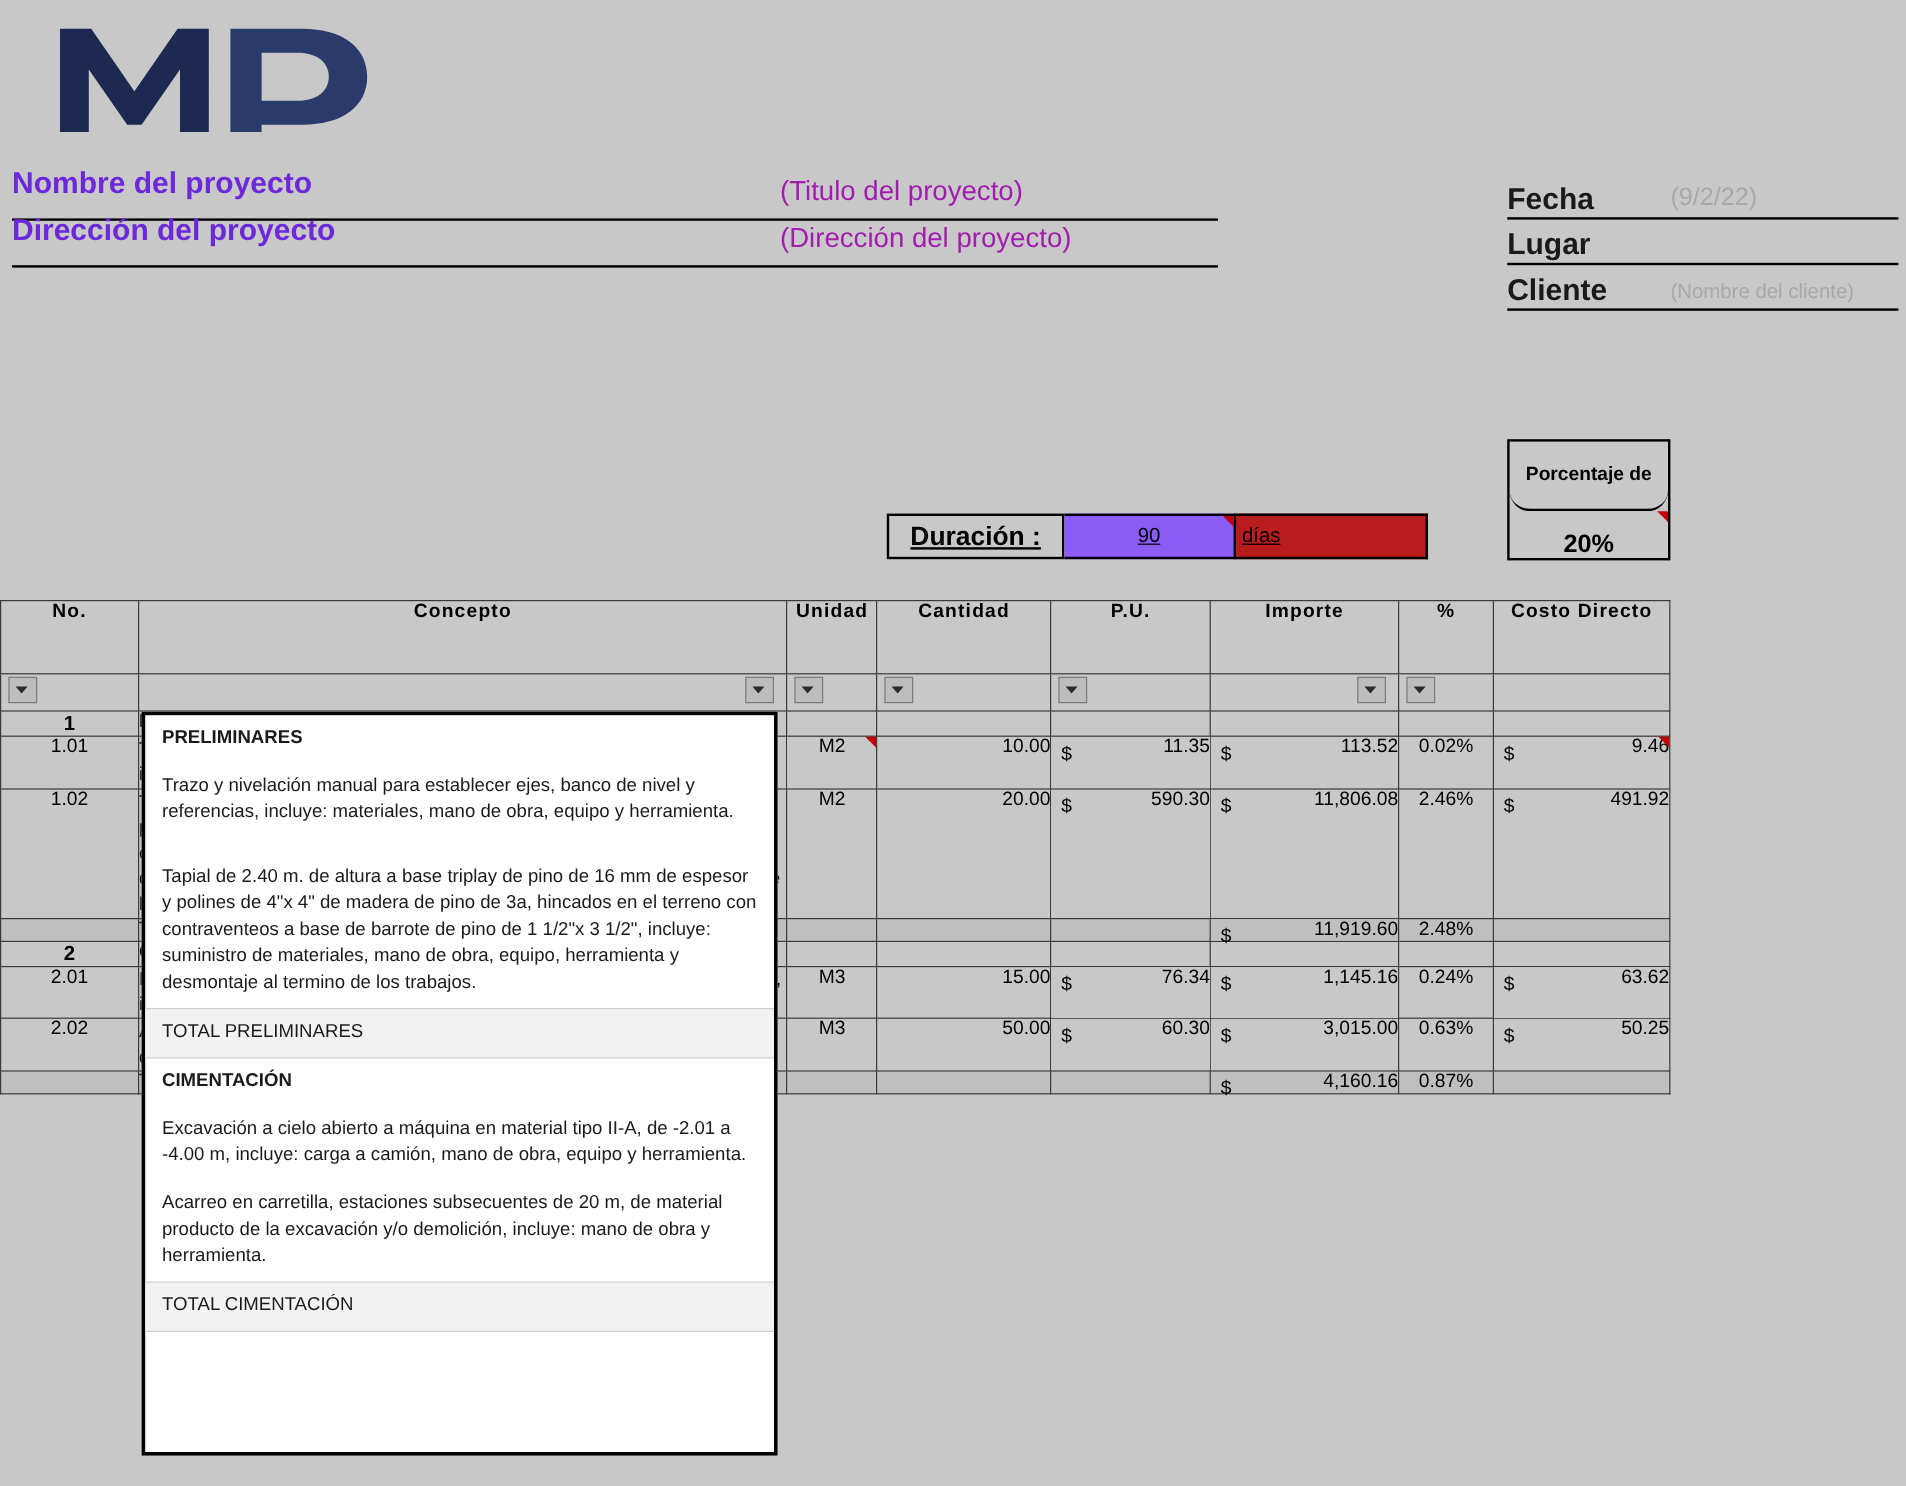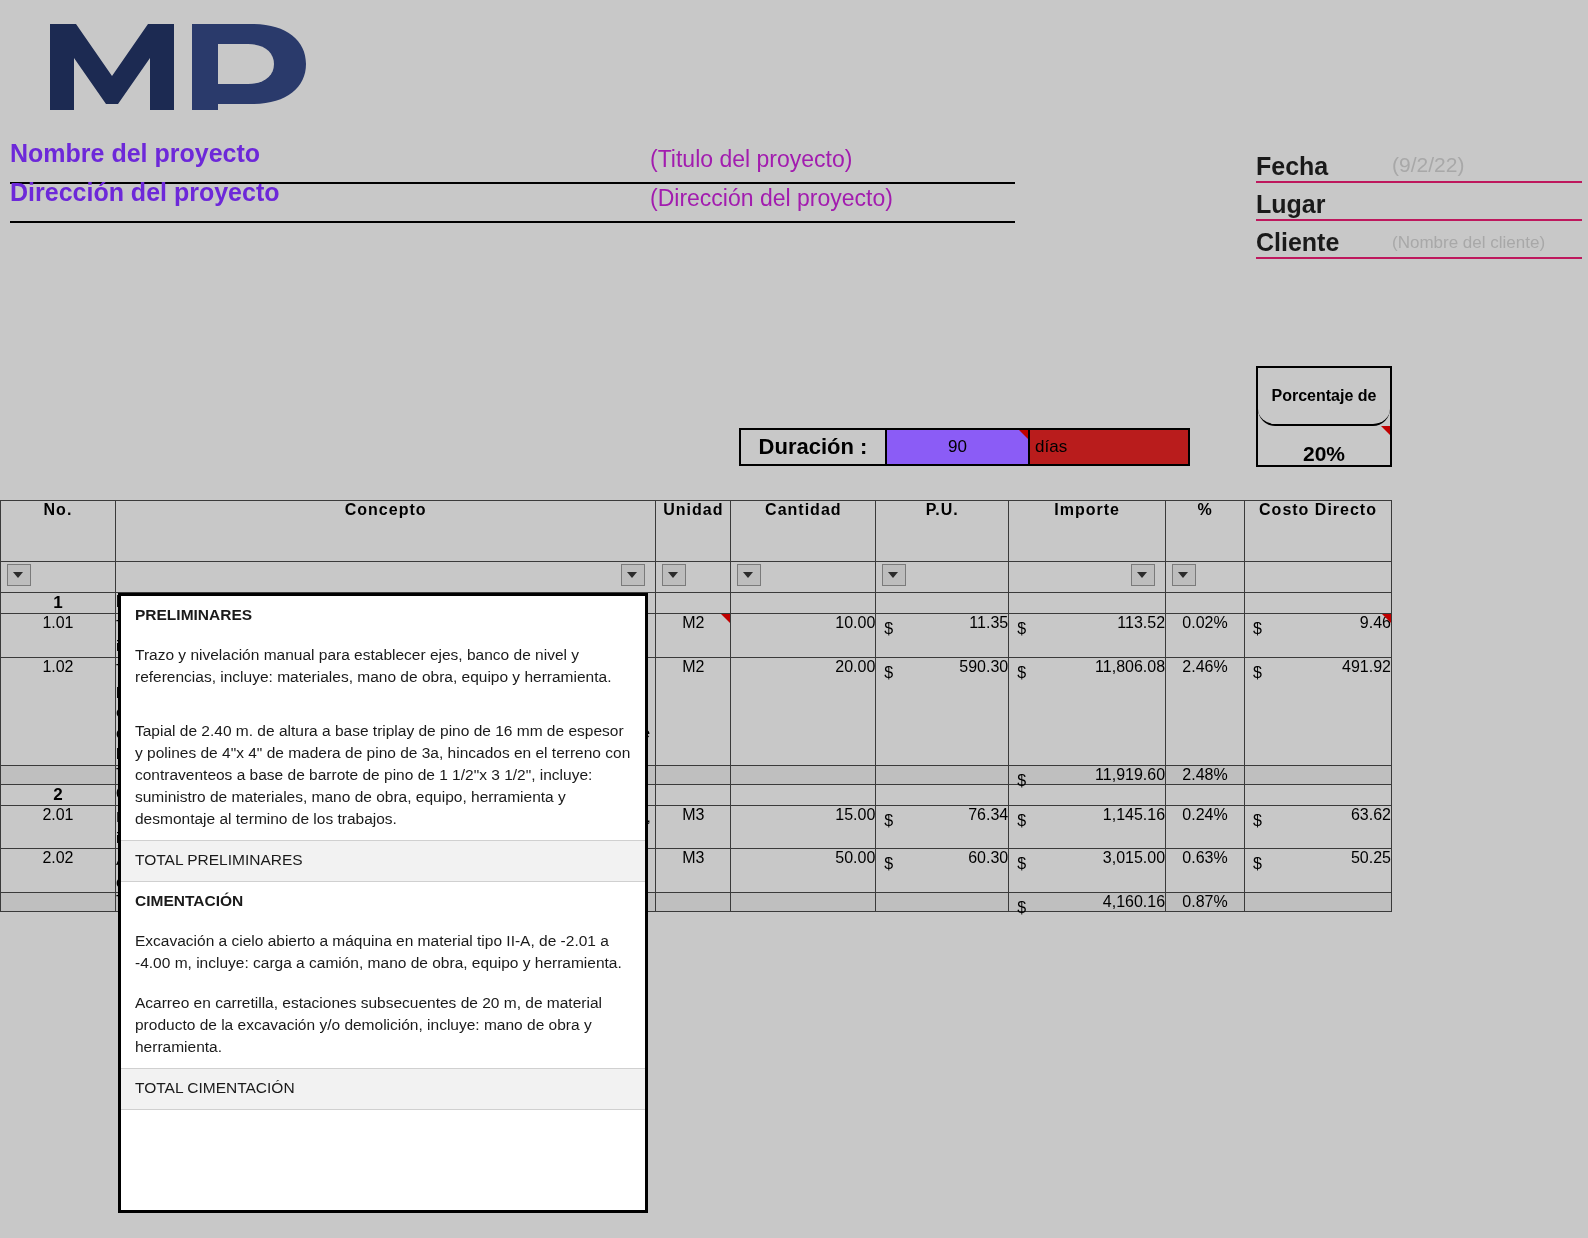--- a/index.html
+++ b/index.html
@@ -55,21 +55,21 @@
 
   .hdr-right {
     position: absolute;
     left: 1256px;
     top: 145px;
     width: 326px;
   }
   .hdr-row-r {
     display: flex;
     align-items: flex-end;
-    border-bottom: 2px solid #be185d;
+    border-bottom: 2px solid #000000;
     height: 38px;
     box-sizing: border-box;
   }
   .hdr-label-r {
     font-size: 25px;
     font-weight: bold;
     color: #1a1a1a;
     width: 136px;
     line-height: 1.0;
     padding-bottom: 2px;
@@ -118,20 +118,21 @@
     position: relative;
   }
 
   
   .dur-wrap {
     position: absolute;
     left: 739px;
     top: 428px;
     height: 38px;
     display: flex;
+    text-decoration: underline;
   }
   .dur-label {
     width: 148px;
     border: 2px solid #000;
     box-sizing: border-box;
     display: flex;
     align-items: center;
     justify-content: center;
     font-size: 22px;
     font-weight: bold;

